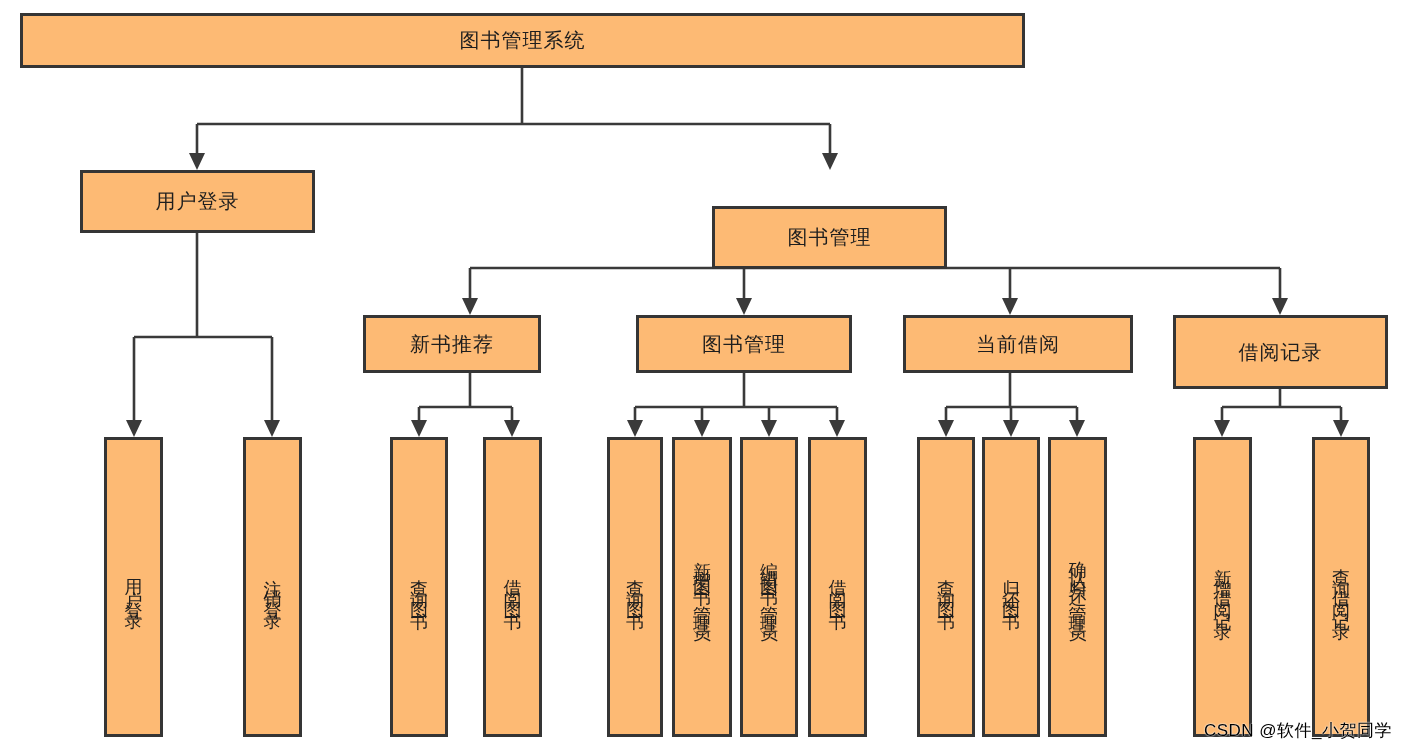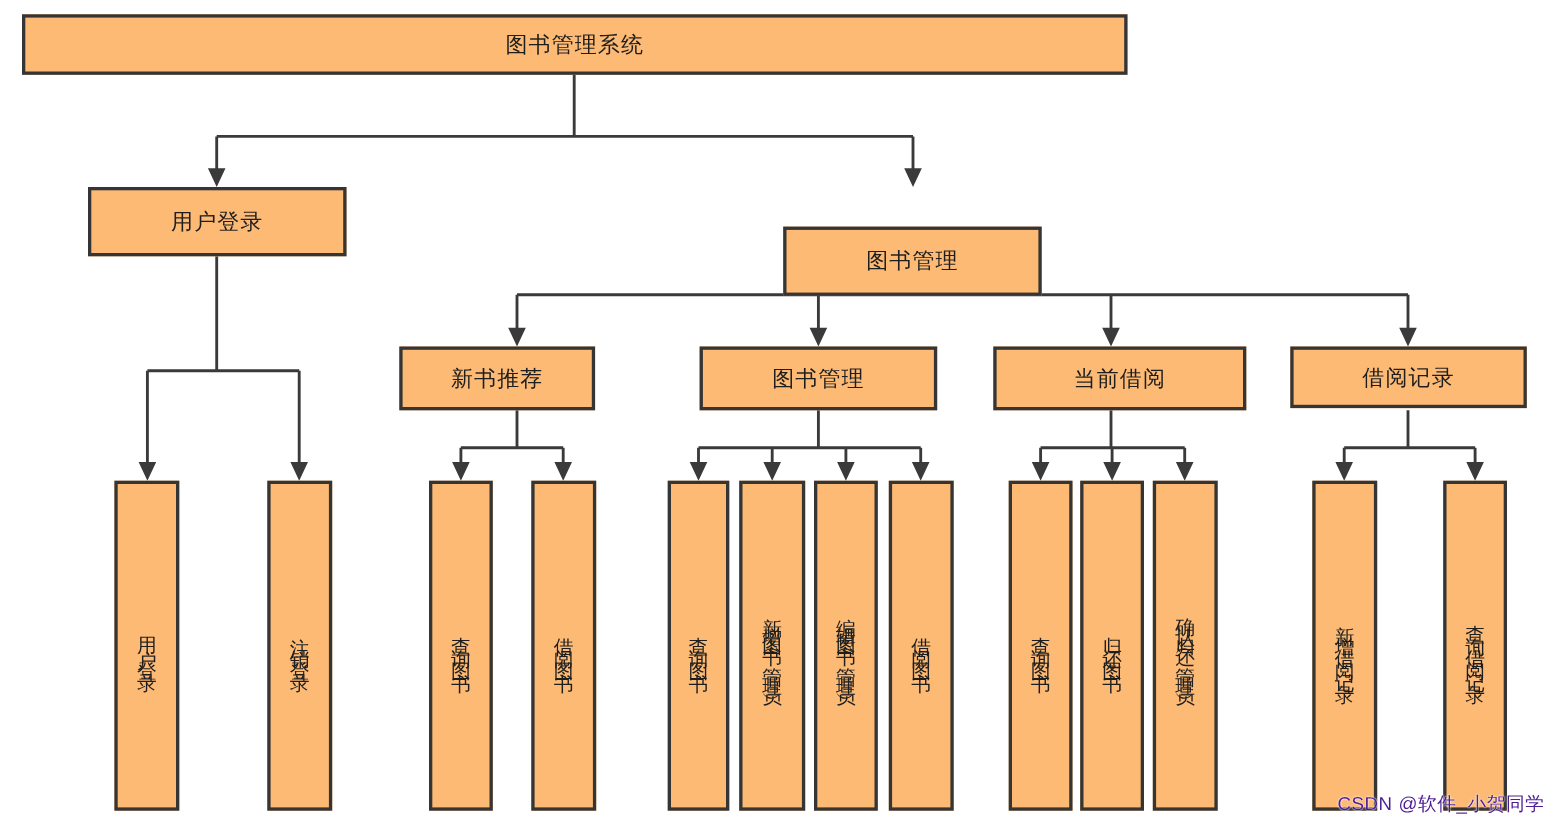--- a/index.html
+++ b/index.html
@@ -43,24 +43,24 @@
   }
   .vtext {
     writing-mode: vertical-rl;
     text-orientation: mixed;
     letter-spacing: 11px;
     line-height: 1;
     white-space: nowrap;
   }
   .watermark {
     position: absolute;
-    right: 1px;
+    right: 13px;
     bottom: 5px;
     font-size: 17px;
-    color: #4c1d95;
+    color: #000000;
     letter-spacing: 0.5px;
     text-shadow: 0 0 2px #ffffff, 0 0 1px #ffffff;
     white-space: nowrap;
   }
 </style>
 </head>
 <body>
 
 <div class="stage">
 
@@ -99,21 +99,21 @@
 
   <div class="node h-node" style="left:363px; top:315px; width:178px; height:58px;">
     <span>新书推荐</span>
   </div>
   <div class="node h-node" style="left:636px; top:315px; width:216px; height:58px;">
     <span>图书管理</span>
   </div>
   <div class="node h-node" style="left:903px; top:315px; width:230px; height:58px;">
     <span>当前借阅</span>
   </div>
-  <div class="node h-node" style="left:1173px; top:315px; width:215px; height:56px;text-align:center;">
+  <div class="node h-node" style="left:1173px; top:315px; width:215px; height:74px;text-align:center;">
     <span>借阅记录</span>
   </div>
 
   <div class="node v-node" style="left:104px; top:437px; width:59px; height:300px;">
     <span class="vtext">用户登录</span>
   </div>
   <div class="node v-node" style="left:243px; top:437px; width:59px; height:300px;">
     <span class="vtext">注销登录</span>
   </div>
 

